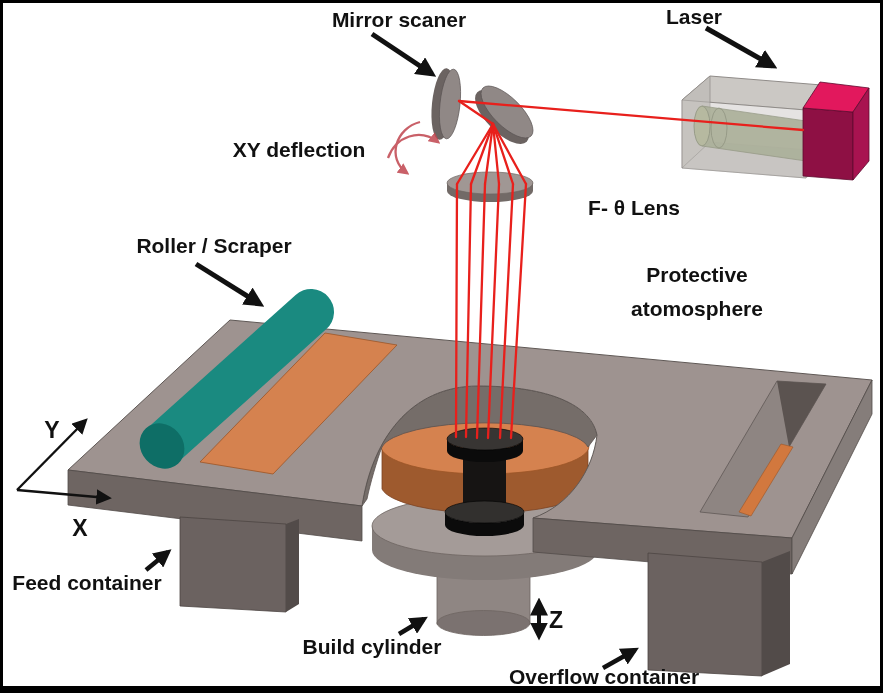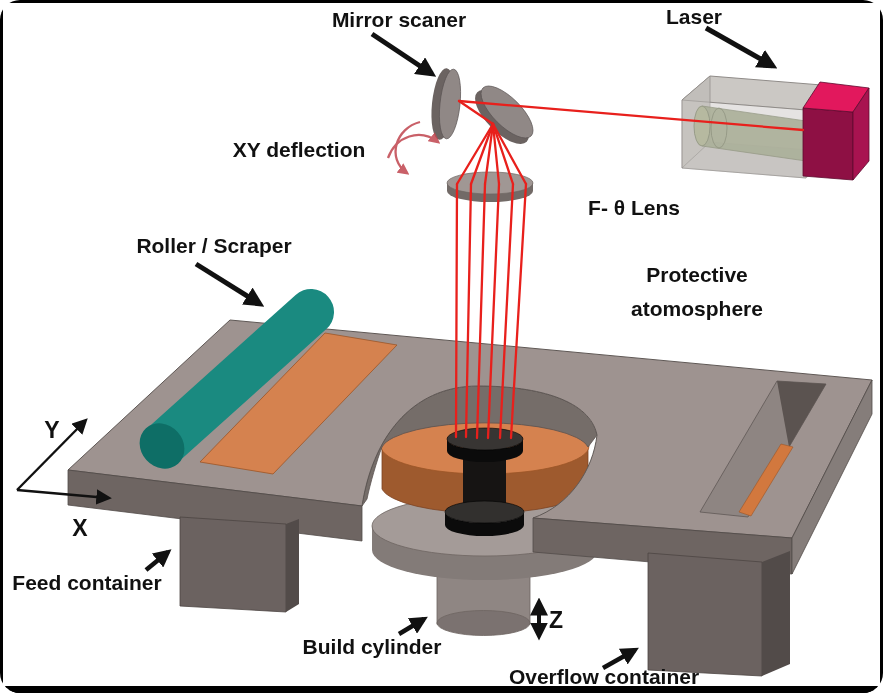--- a/index.html
+++ b/index.html
@@ -1,16 +1,16 @@
 <!DOCTYPE html>
 <html><head>
 <meta charset="utf-8">
 <style>
   html,body{margin:0;padding:0;background:#fff;}
-  .stage{position:relative;width:883px;height:693px;background:#ffffff;overflow:hidden;border-radius:20px;}
+  .stage{position:relative;width:883px;height:693px;background:#ffffff;overflow:hidden;}
   svg{display:block;}
   text{font-family:"Liberation Sans","DejaVu Sans",sans-serif;font-weight:700;fill:#111111;}
   .lbl{font-size:21px;}
   .axis{font-size:23px;}
 </style>
 </head>
 <body>
 
 <div class="stage">
 <svg width="883" height="693" viewBox="0 0 883 693">

